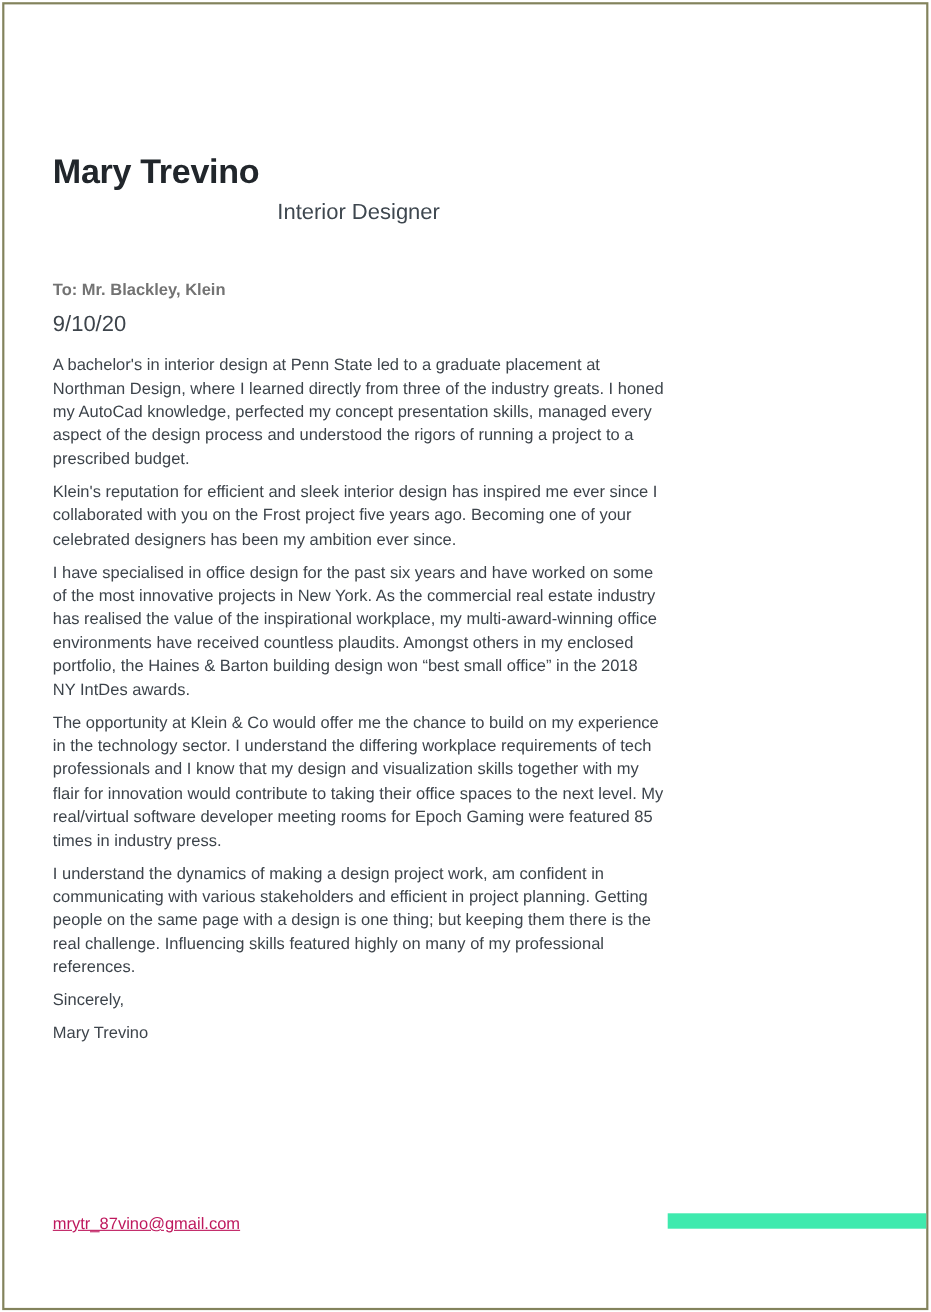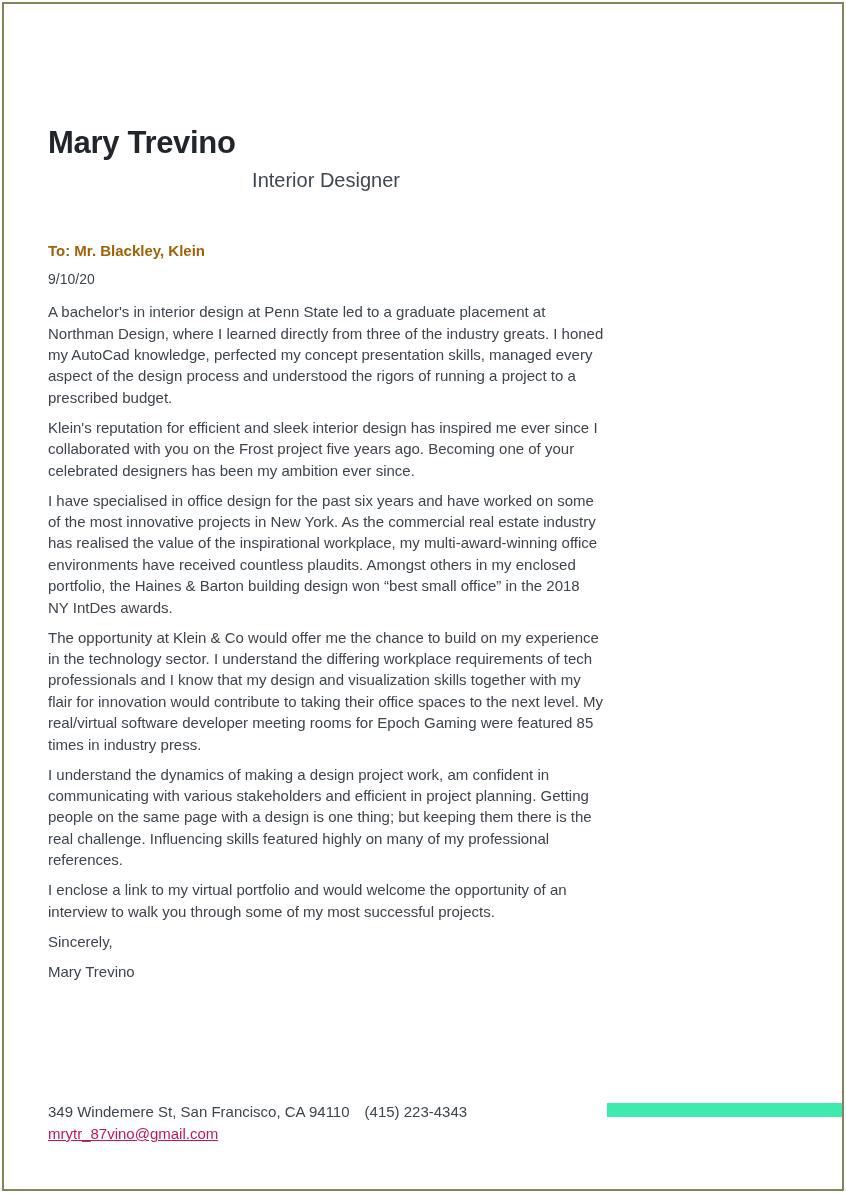--- a/index.html
+++ b/index.html
@@ -13,21 +13,21 @@
   }
   .frame {
     position: absolute;
     inset: 2px;
     border: 2px solid #83835c;
     pointer-events: none;
   }
   .content {
     position: absolute;
     left: 48px;
-    top: 0;
+    top: 13px;
     width: 556px;
   }
   .header { margin-top: 126px; }
   .name {
     font-size: 31px;
     font-weight: 700;
     color: #21262b;
     letter-spacing: -0.3px;
     line-height: 1.1;
   }
@@ -35,25 +35,25 @@
     font-size: 20px;
     font-weight: 400;
     color: #3e474f;
     margin-top: 9px;
     text-align: center;
   }
   .letter { margin-top: 50px; }
   .to-line {
     font-size: 15px;
     font-weight: 700;
-    color: #a16207;
+    color: #737373;
     margin-bottom: 12px;
   }
   .date-line {
-    font-size: 14px;
+    font-size: 20px;
     color: #3d444b;
     margin-bottom: 14px;
   }
   .letter p {
     font-size: 15px;
     line-height: 21.4px;
     margin-bottom: 8.6px;
     color: #3d444b;
   }
   .closing { margin-top: 0; }
@@ -97,27 +97,23 @@
   </div>
 
   <div class="letter">
     <div class="to-line">To: Mr. Blackley, Klein</div>
     <div class="date-line">9/10/20</div>
     <p>A bachelor's in interior design at Penn State led to a graduate placement at Northman Design, where I learned directly from three of the industry greats. I honed my AutoCad knowledge, perfected my concept presentation skills, managed every aspect of the design process and understood the rigors of running a project to a prescribed budget.</p>
     <p>Klein's reputation for efficient and sleek interior design has inspired me ever since I collaborated with you on the Frost project five years ago. Becoming one of your celebrated designers has been my ambition ever since.</p>
     <p>I have specialised in office design for the past six years and have worked on some of the most innovative projects in New York. As the commercial real estate industry has realised the value of the inspirational workplace, my multi-award-winning office environments have received countless plaudits. Amongst others in my enclosed portfolio, the Haines &amp; Barton building design won “best small office” in the 2018 NY IntDes awards.</p>
     <p>The opportunity at Klein &amp; Co would offer me the chance to build on my experience in the technology sector. I understand the differing workplace requirements of tech professionals and I know that my design and visualization skills together with my flair for innovation would contribute to taking their office spaces to the next level. My real/virtual software developer meeting rooms for Epoch Gaming were featured 85 times in industry press.</p>
     <p>I understand the dynamics of making a design project work, am confident in communicating with various stakeholders and efficient in project planning. Getting people on the same page with a design is one thing; but keeping them there is the real challenge. Influencing skills featured highly on many of my professional references.</p>
-    <p>I enclose a link to my virtual portfolio and would welcome the opportunity of an interview to walk you through some of my most successful projects.</p>
     <p class="closing">Sincerely,</p>
     <p class="signature">Mary Trevino</p>
   </div>
 
 </div>
 
 <div class="footer">
-  <div class="footer-line1">
-    <span>349 Windemere St, San Francisco, CA 94110</span><span class="footer-phone">(415) 223-4343</span>
-  </div>
   <a class="footer-email">mrytr_87vino@gmail.com</a>
 </div>
 
 <div class="accent-bar"></div>
 
 </body></html>

